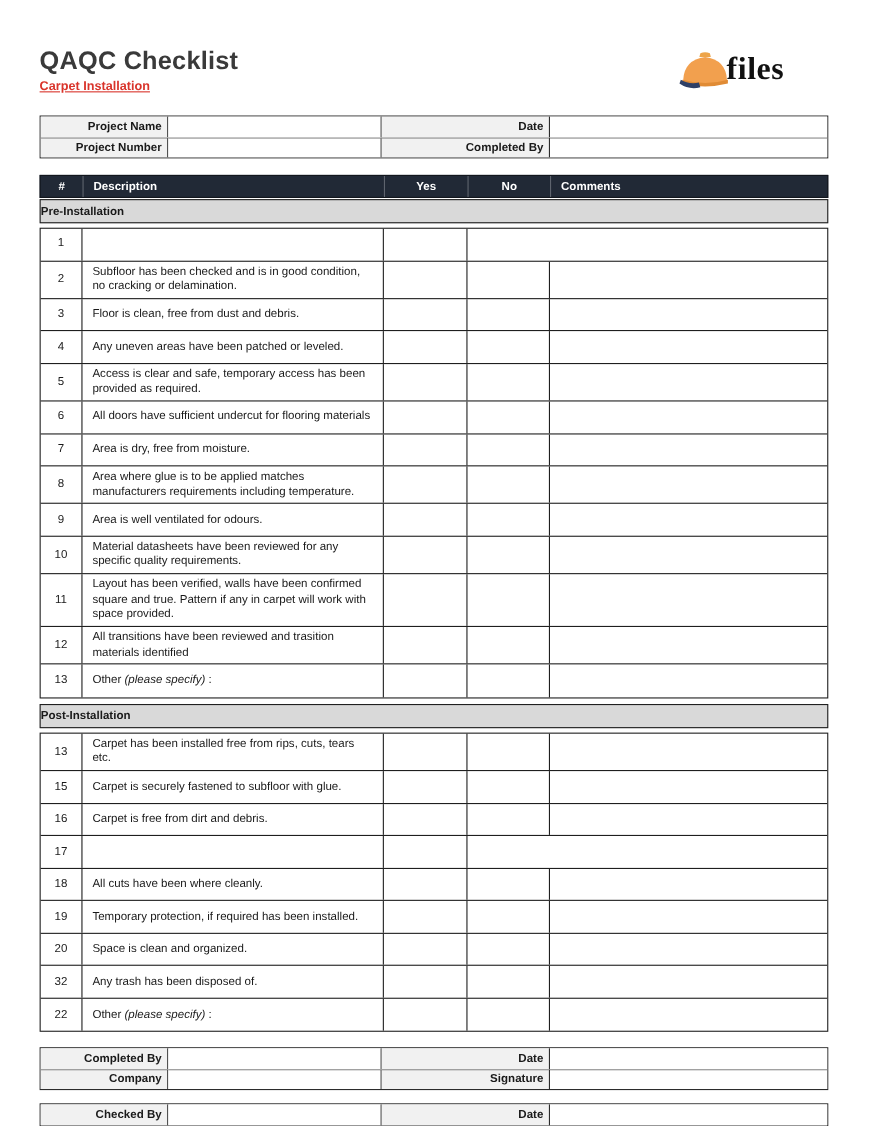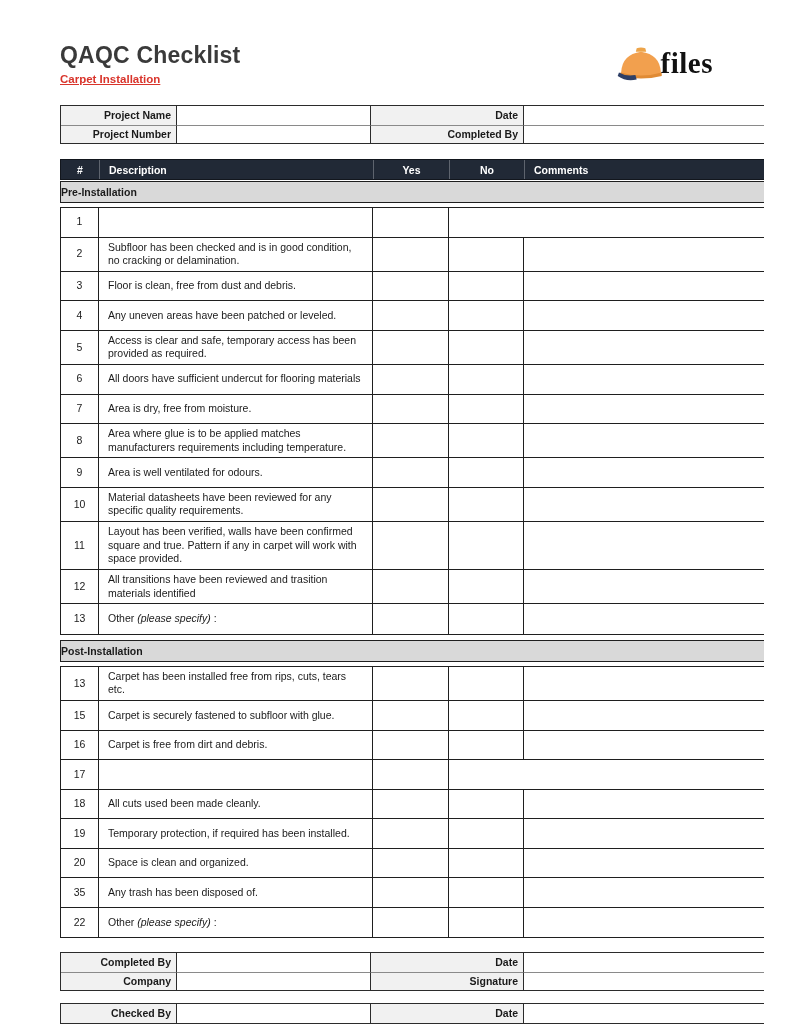--- a/index.html
+++ b/index.html
@@ -2,21 +2,21 @@
 <html><head>
 <meta charset="utf-8">
 <style>
   * { margin: 0; padding: 0; box-sizing: border-box; }
   html, body { background: #ffffff; }
   body { font-family: "Liberation Sans", sans-serif; color: #1a1a1a; }
   .page {
     position: relative;
     width: 764px; height: 1024px;
     background: #ffffff;
-    padding: 40px 39px 0 60px;
+    padding: 40px 39px 0 36px;
     overflow: hidden;
   }
 
   
   .doc-header { display: flex; justify-content: space-between; align-items: flex-start; height: 52px; }
   .title-block { padding-top: 2px; }
   .doc-title { font-size: 23px; font-weight: bold; color: #3a3a3a; letter-spacing: 0.2px; }
   .doc-subtitle { font-size: 11.5px; font-weight: bold; color: #d9342b; margin-top: 4px; text-decoration: underline; }
   .logo { display: flex; align-items: center; margin-top: 4px; margin-right: 12px; }
   .logo svg { width: 52px; height: 38px; display: block; }
@@ -262,41 +262,41 @@
             <div class="c"></div>
           </div>
           <div class="cl-row">
             <div class="c num">17</div>
             <div class="c"></div>
             <div class="c"></div>
             <div class="c"></div>
           </div>
           <div class="cl-row">
             <div class="c num">18</div>
-            <div class="c desc">All cuts used been made cleanly.</div>
+            <div class="c desc">All cuts have been where cleanly.</div>
             <div class="c"></div>
             <div class="c"></div>
             <div class="c"></div>
           </div>
           <div class="cl-row">
             <div class="c num">19</div>
             <div class="c desc">Temporary protection, if required has been installed.</div>
             <div class="c"></div>
             <div class="c"></div>
             <div class="c"></div>
           </div>
           <div class="cl-row">
             <div class="c num">20</div>
             <div class="c desc">Space is clean and organized.</div>
             <div class="c"></div>
             <div class="c"></div>
             <div class="c"></div>
           </div>
           <div class="cl-row">
-            <div class="c num">35</div>
+            <div class="c num">32</div>
             <div class="c desc">Any trash has been disposed of.</div>
             <div class="c"></div>
             <div class="c"></div>
             <div class="c"></div>
           </div>
           <div class="cl-row">
             <div class="c num">22</div>
             <div class="c desc">
               <span>Other <em>(please specify)</em> :</span>
             </div>

